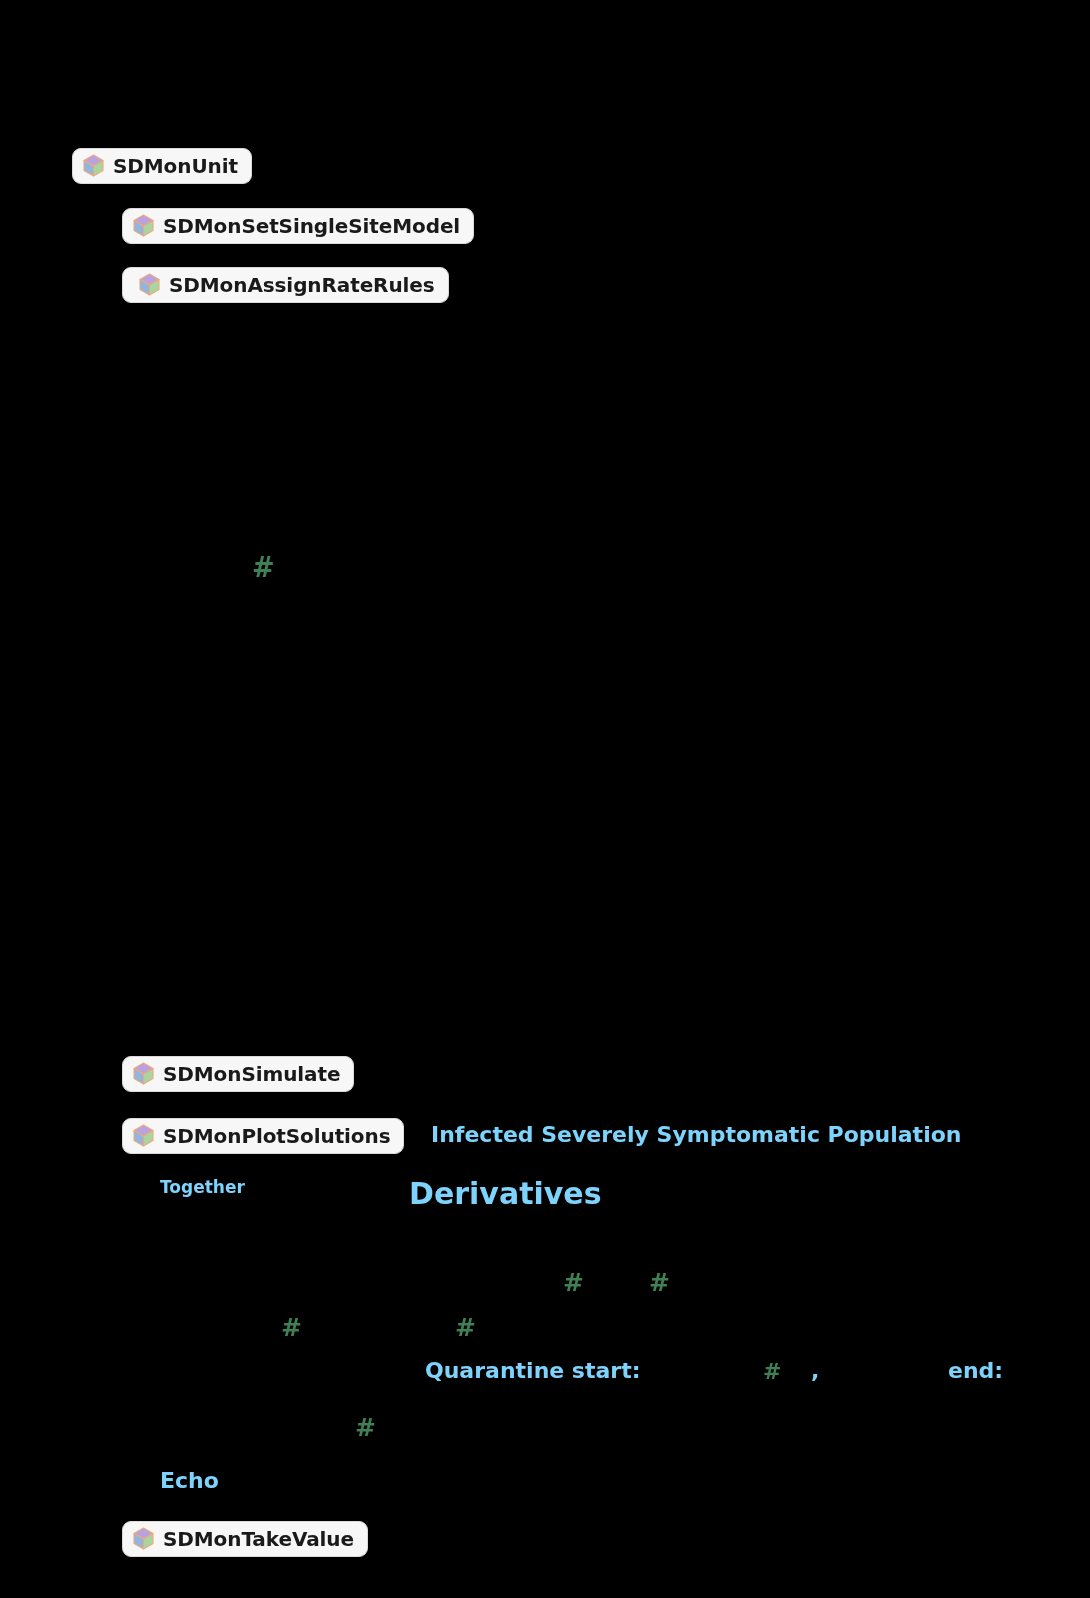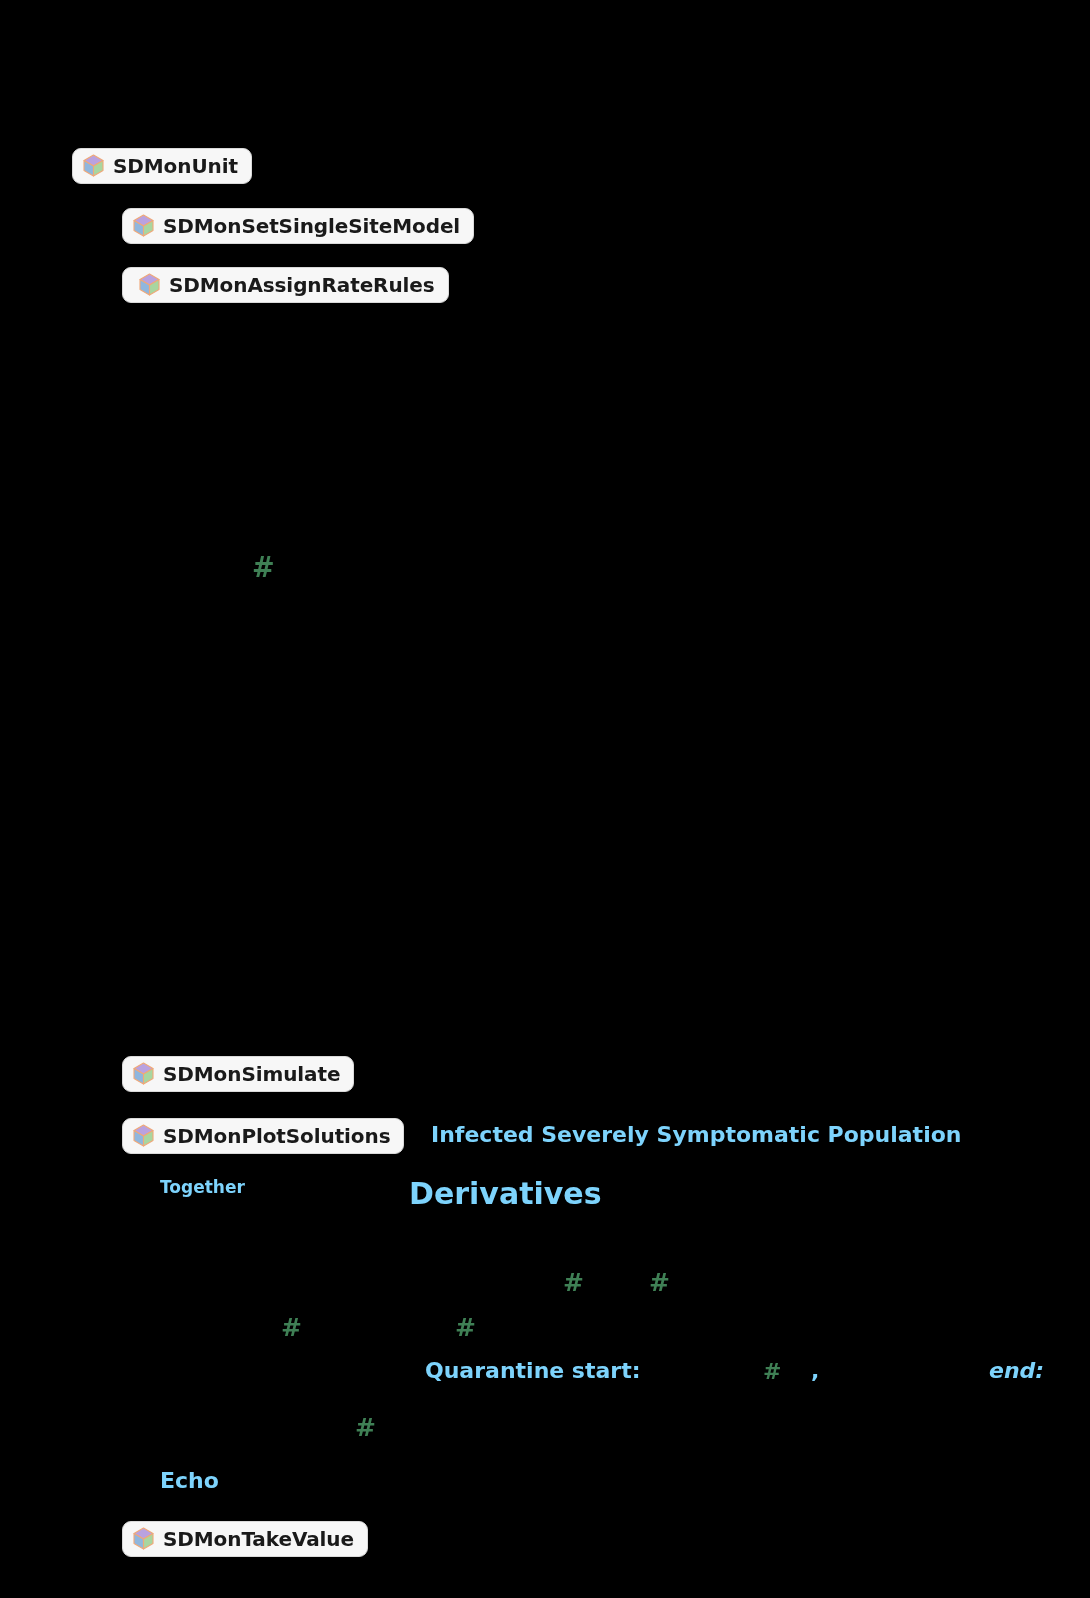--- a/index.html
+++ b/index.html
@@ -135,21 +135,21 @@
 <span class="abs slot" style="left:281px; top:1315px; font-size:25px;">#</span>
 
 <span class="abs slot" style="left:455px; top:1315px; font-size:25px;">#</span>
 
 <span class="abs graytext" style="left:407px; top:1360px; font-size:22px;margin-left:18px;">Quarantine start:</span>
 
 <span class="abs slot" style="left:763px; top:1360px; font-size:22px;">#</span>
 
 <span class="abs graytext" style="left:811px; top:1360px; font-size:22px;">,</span>
 
-<span class="abs graytext" style="left:989px; top:1360px; font-size:22px;font-style:italic;">end:</span>
+<span class="abs graytext" style="left:948px; top:1360px; font-size:22px;">end:</span>
 
 <span class="abs slot" style="left:355px; top:1415px; font-size:25px;">#</span>
 
 <span class="abs graytext" style="left:160px; top:1470px; font-size:22px;">Echo</span>
 
 <div class="abs paclet-btn" style="left:122px; top:1521px; font-size:20px;text-align:center;">
   <span class="cube-icon">
     <svg width="21" height="23" viewBox="0 0 21 23" xmlns="http://www.w3.org/2000/svg">
       <polygon points="10.5,1 20,6.5 10.5,12 1,6.5" fill="#b9a2e0" stroke="#f0a878" stroke-width="1.1" stroke-linejoin="round"></polygon>
       <polygon points="1,6.5 10.5,12 10.5,22 1,16.5" fill="#8fb6de" stroke="#f0a878" stroke-width="1.1" stroke-linejoin="round"></polygon>

